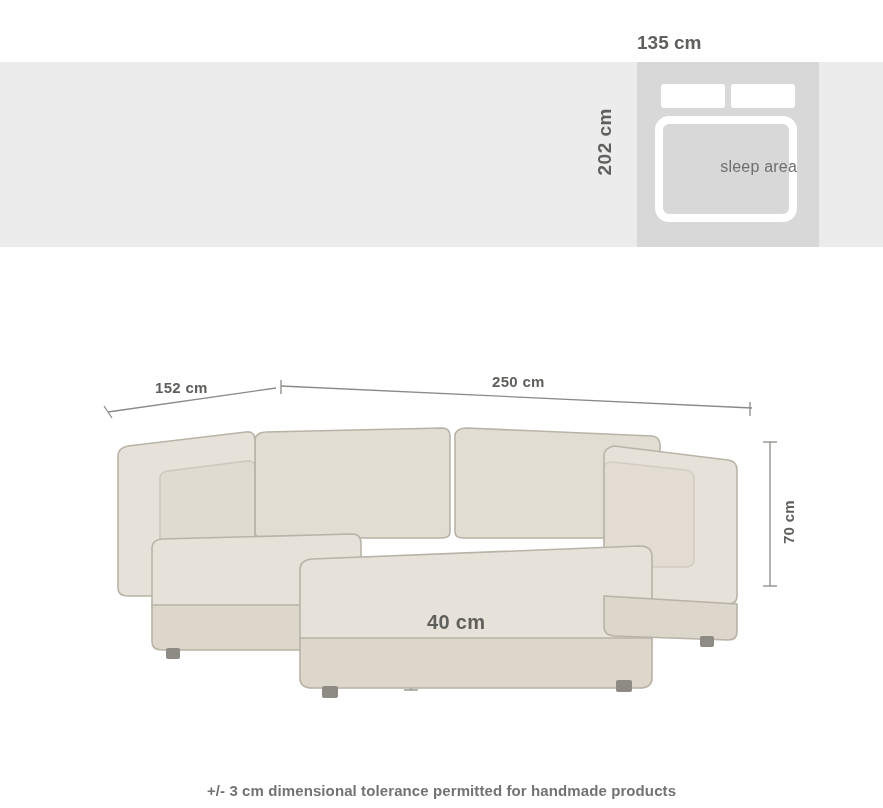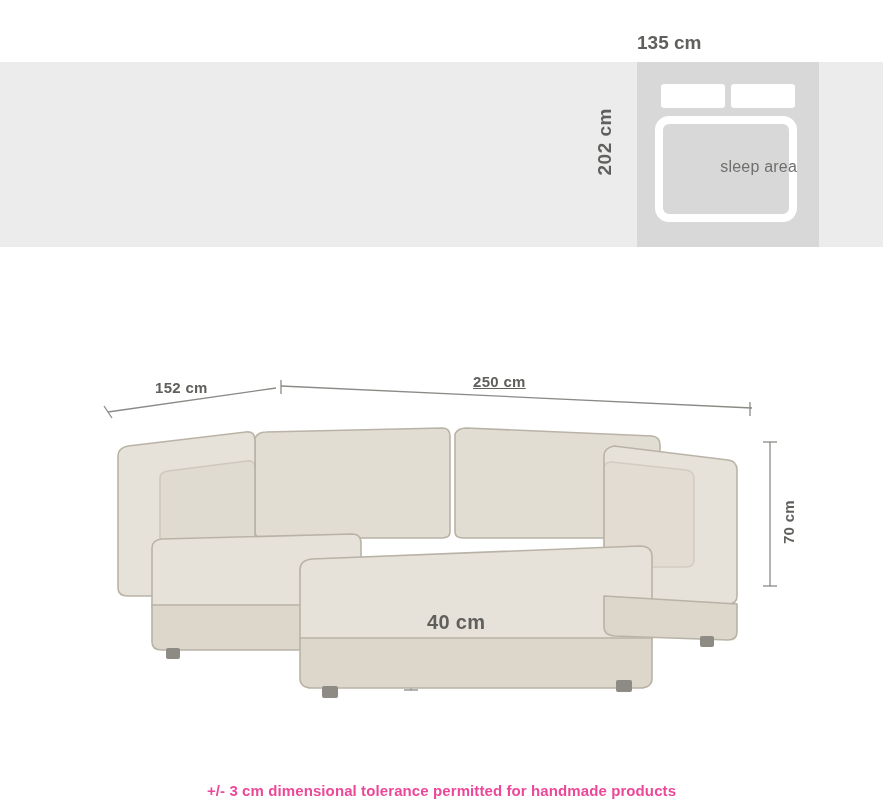--- a/index.html
+++ b/index.html
@@ -97,38 +97,38 @@
 
   
   .dim {
     position: absolute;
     font-weight: bold;
     color: #5f5f5c;
     font-size: 15px;
     letter-spacing: .3px;
   }
   #dim-152 { left: 155px; top: 379px; }
-  #dim-250 { left: 473px; top: 373px; text-decoration: underline; }
+  #dim-250 { left: 492px; top: 373px; }
   #dim-70  {
     left: 780px; top: 500px;
     writing-mode: vertical-rl;
     transform: rotate(180deg);
   }
   #dim-40  { left: 427px; top: 611px; font-size: 20px; }
 
   
   #tolerance-note {
     position: absolute;
     left: 0;
     top: 782px;
     width: 883px;
     text-align: center;
     font-size: 15px;
     font-weight: bold;
-    color: #ec4899;
+    color: #737373;
     letter-spacing: .1px;
   }
 </style>
 </head>
 <body>
 
 <div id="sleep-band"></div>
 <div id="sleep-block"></div>
 <div class="pillow" id="pillow-left"></div>
 <div class="pillow" id="pillow-right"></div>

